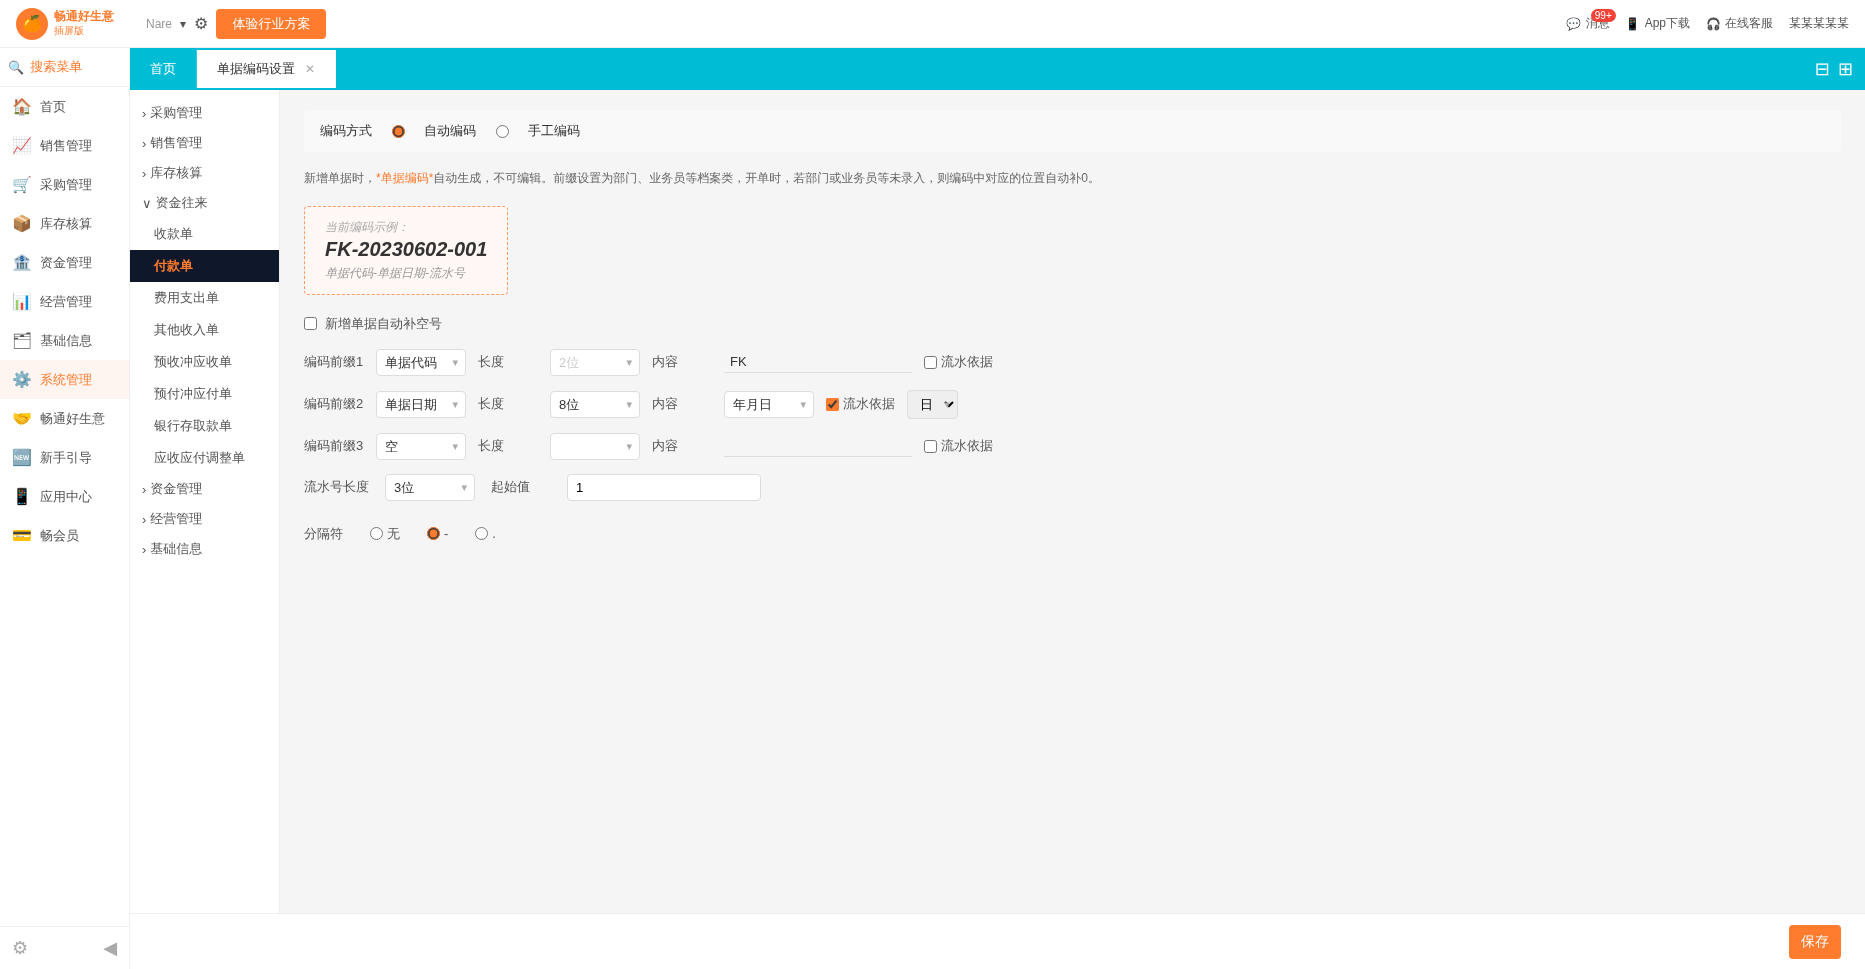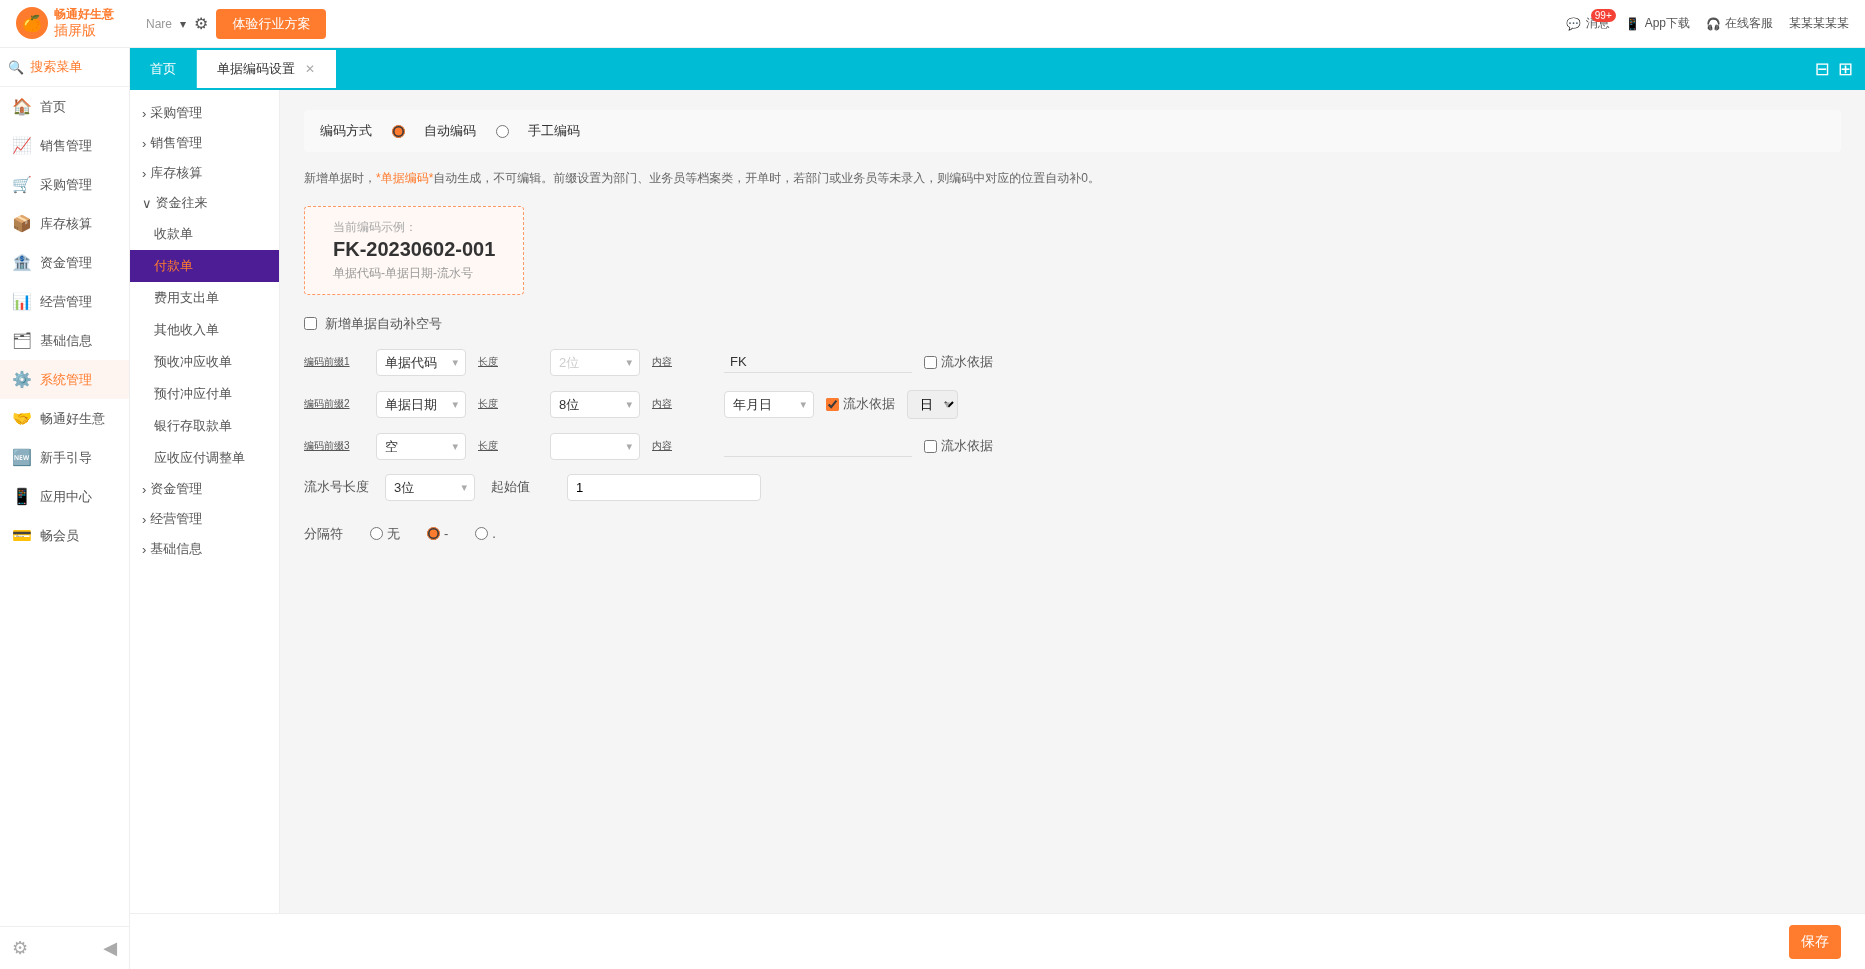--- a/index.html
+++ b/index.html
@@ -23,21 +23,21 @@
       width: 130px;
     }
     .topbar-logo-icon {
       width: 32px; height: 32px;
       background: #ff7b2e;
       border-radius: 50%;
       display: flex; align-items: center; justify-content: center;
       color: #fff; font-size: 16px; margin-right: 6px;
     }
     .topbar-logo-text { font-size: 12px; color: #ff7b2e; font-weight: bold; line-height: 1.2; }
-    .topbar-logo-sub { font-size: 14px; color: #ff7b2e; }
+    .topbar-logo-sub { font-size: 10px; color: #ff7b2e; }
     .topbar-center { flex: 1; display: flex; align-items: center; gap: 8px; }
     .topbar-breadcrumb { font-size: 12px; color: #999; }
     .topbar-dropdown { font-size: 12px; color: #555; cursor: pointer; }
     .topbar-settings-icon { font-size: 16px; color: #555; cursor: pointer; }
     .topbar-action-btn {
       background: #ff7b2e; color: #fff; border: none;
       padding: 6px 16px; border-radius: 4px; cursor: pointer; font-size: 13px;
     }
     .topbar-right { display: flex; align-items: center; gap: 16px; }
     .topbar-right-item { display: flex; align-items: center; gap: 4px; font-size: 12px; color: #555; cursor: pointer; position: relative; }
@@ -100,48 +100,48 @@
     
     .page-content { flex: 1; overflow-y: auto; display: flex; }
 
     
     .left-nav {
       width: 150px; background: #fff; border-right: 1px solid #eee;
       padding: 8px 0; overflow-y: auto; flex-shrink: 0;
     }
     .left-nav-group { padding: 6px 12px; cursor: pointer; color: #555; font-size: 13px; display: flex; align-items: center; gap: 4px; }
     .left-nav-item { padding: 7px 12px 7px 24px; cursor: pointer; color: #555; font-size: 13px; }
-    .left-nav-item.active { color: #ff7b2e; background: #4c1d95; font-weight: normal; }
+    .left-nav-item.active { color: #ff7b2e; background: #0f172a; font-weight: bold; }
 
     
     .form-area { flex: 1; padding: 20px 24px; background: #f5f5f5; overflow-y: auto; }
     .form-title { font-size: 18px; font-weight: bold; color: #333; margin-bottom: 20px; }
     .encode-method { display: flex; align-items: center; gap: 20px; background: #f9f9f9; padding: 12px 16px; border-radius: 4px; margin-bottom: 16px; }
     .encode-method label { display: flex; align-items: center; gap: 19px; cursor: pointer; font-size: 13px; }
     .encode-method input[type=radio] { accent-color: #ff7b2e; }
 
     
     .info-text { font-size: 12px; color: #666; margin-bottom: 16px; line-height: 1.8; }
     .info-text span { color: #ff7b2e; }
 
     
     .example-box {
       background: #fff8f5; border: 1px dashed #ff9966;
-      border-radius: 4px; padding: 12px 28px; display: inline-block; margin-bottom: 20px;
+      border-radius: 4px; padding: 12px 20px; display: inline-block; margin-bottom: 20px; font-style: italic;
     }
     .example-code { font-size: 20px; font-weight: bold; color: #333; }
     .example-desc { font-size: 12px; color: #999; margin-top: 4px; }
 
     
     .checkbox-row { display: flex; align-items: center; gap: 8px; margin-bottom: 16px; font-size: 13px; color: #555; }
     .checkbox-row input[type=checkbox] { accent-color: #ff7b2e; }
 
     
     .fields-row { display: flex; align-items: center; gap: 12px; margin-bottom: 14px; flex-wrap: wrap; }
-    .field-label { font-size: 10px; color: #555; white-space: nowrap; min-width: 60px; text-decoration: underline; }
+    .field-label { font-size: 13px; color: #555; white-space: nowrap; min-width: 60px; }
     .field-select {
       border: 1px solid #ddd; border-radius: 4px; padding: 5px 28px 5px 8px;
       font-size: 13px; color: #333; background: #fff; cursor: pointer;
       appearance: none; position: relative; min-width: 90px;
     }
     .select-wrap { position: relative; display: inline-flex; align-items: center; }
     .select-wrap::after { content: '▾'; position: absolute; right: 8px; top: 50%; transform: translateY(-50%); color: #aaa; pointer-events: none; font-size: 11px; }
     .field-content-input {
       border: none; border-bottom: 1px solid #ddd; padding: 3px 6px;
       font-size: 13px; color: #333; min-width: 60px; background: transparent;

